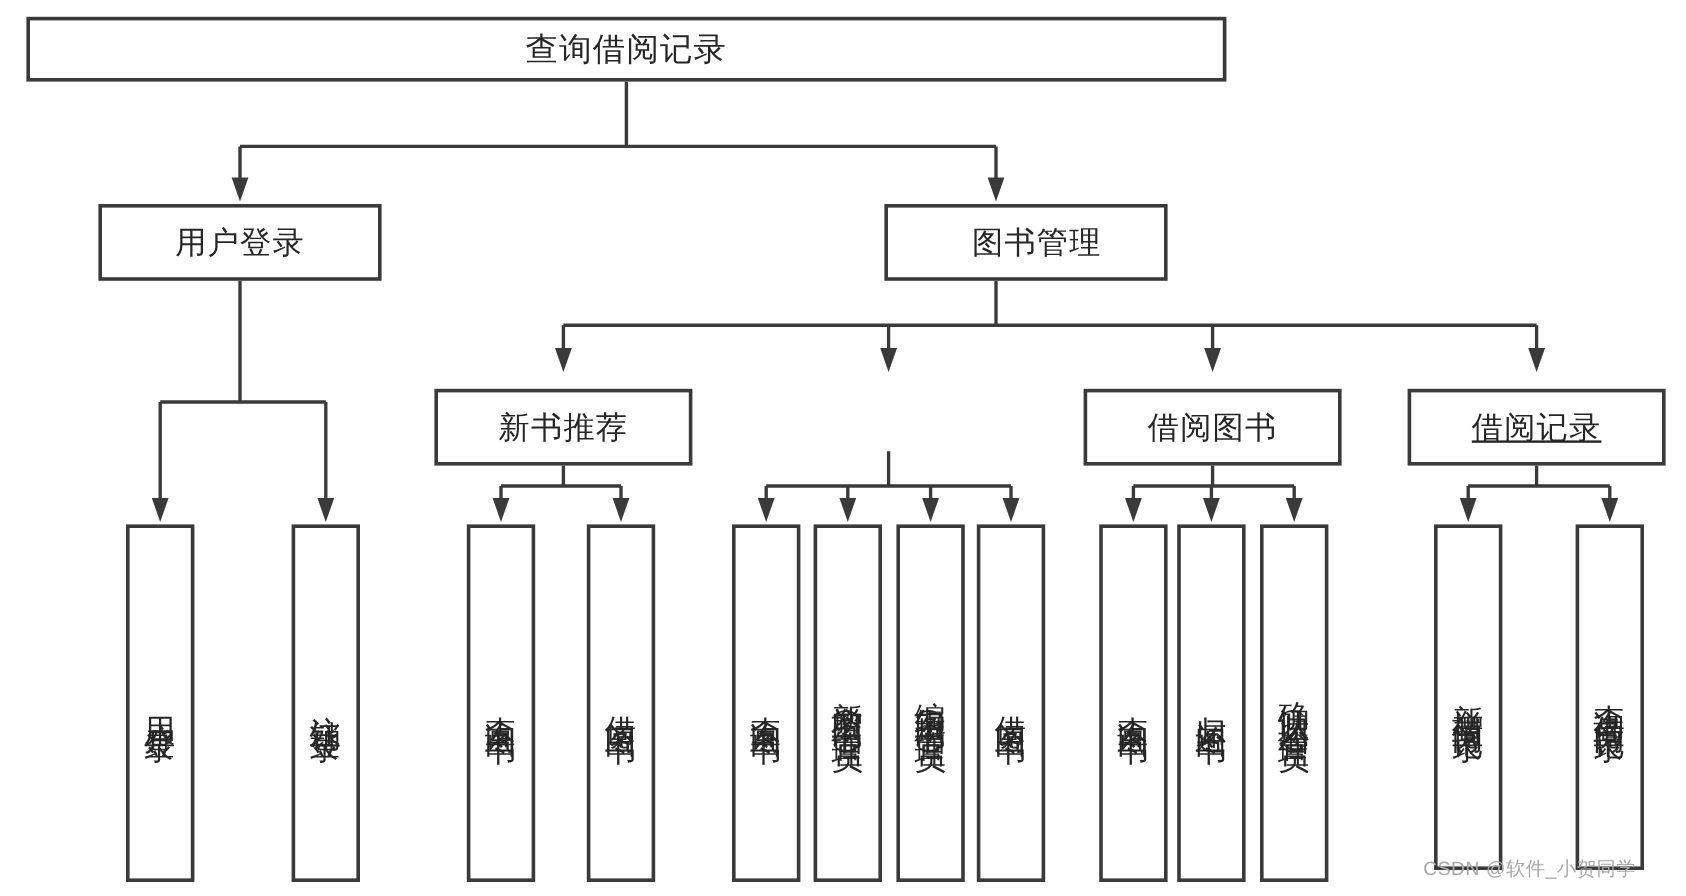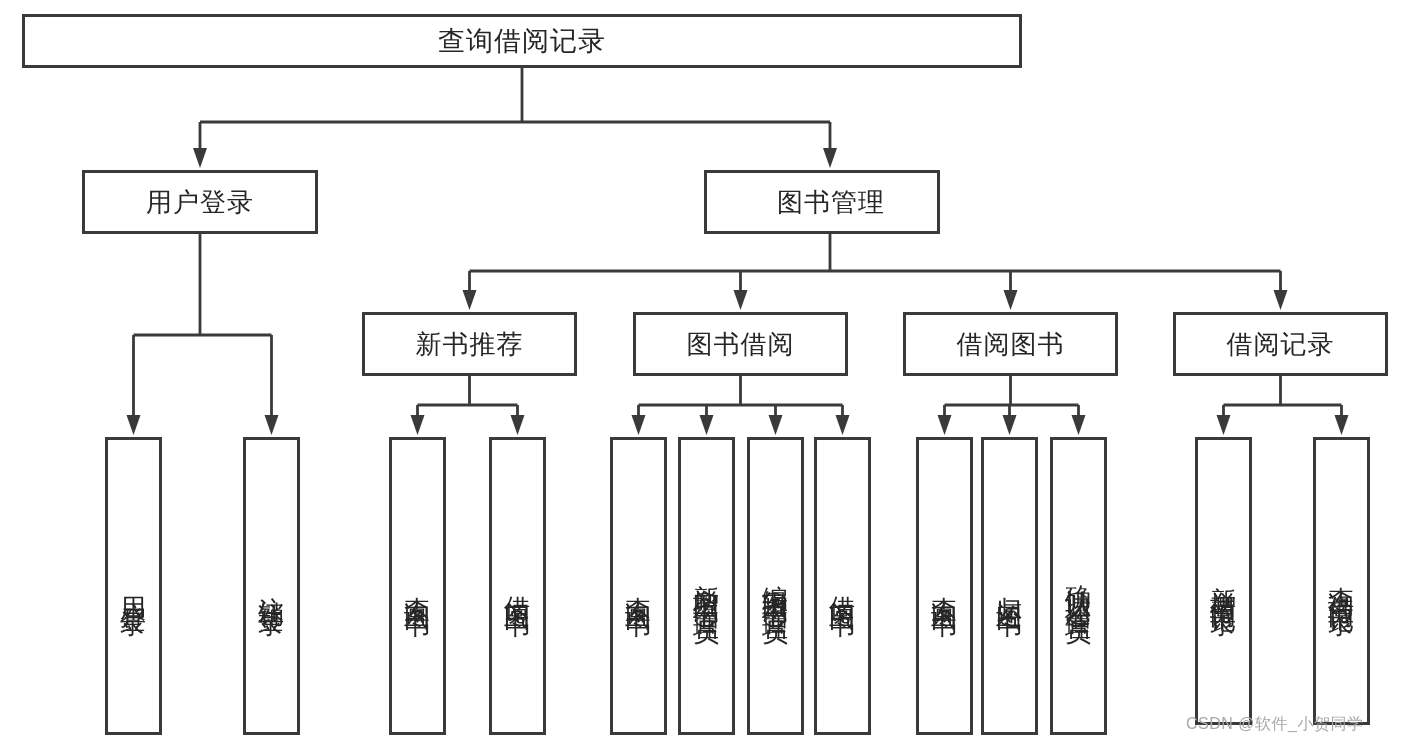--- a/index.html
+++ b/index.html
@@ -24,21 +24,21 @@
     box-sizing:border-box;
     border:3px solid var(--line);
     background:#fff;
     display:flex;align-items:center;justify-content:center;
     color:var(--ink);
     z-index:2;
   }
   .node .label{white-space:nowrap;}
   .root-node{left:22px;top:14px;width:1000px;height:54px;font-size:27px;letter-spacing:1px;}
   .l2{top:170px;height:64px;width:236px;font-size:26px;letter-spacing:1px;}
-  .l3{top:312px;height:64px;width:215px;font-size:26px;letter-spacing:1px;}
+  .l3{top:324px;height:64px;width:215px;font-size:26px;letter-spacing:1px;}
   .leaf{top:437px;height:298px;width:57px;font-size:26px;}
   .leaf.short{height:288px;}
   .leaf .label{
     writing-mode:vertical-rl;
     text-orientation:mixed;
     letter-spacing:5px;
     line-height:1;
   }
   .watermark{
     position:absolute;left:1186px;top:714px;z-index:5;
@@ -80,34 +80,31 @@
     <polygon points="1334.5,415 1348.5,415 1341.5,435"></polygon>
   </svg>
 
   <div class="node root-node">
     <span class="label">查询借阅记录</span>
   </div>
 
   <div class="node l2" style="left:82px;">
     <span class="label">用户登录</span>
   </div>
-  <div class="node l2" style="left:704px;padding-left:18px;">
+  <div class="node l2" style="left:737px;padding-left:18px;">
     <span class="label">图书管理</span>
   </div>
 
   <div class="node l3" style="left:362px;">
     <span class="label">新书推荐</span>
   </div>
-  <div class="node l3" style="left:633px;">
-    <span class="label">图书借阅</span>
-  </div>
   <div class="node l3" style="left:903px;">
     <span class="label">借阅图书</span>
   </div>
-  <div class="node l3" style="left:1173px;">
+  <div class="node l3" style="left:1173px;text-decoration:underline;">
     <span class="label">借阅记录</span>
   </div>
 
   <div class="node leaf" style="left:105px;">
     <span class="label">用户登录</span>
   </div>
   <div class="node leaf" style="left:243px;">
     <span class="label">注销登录</span>
   </div>
 

